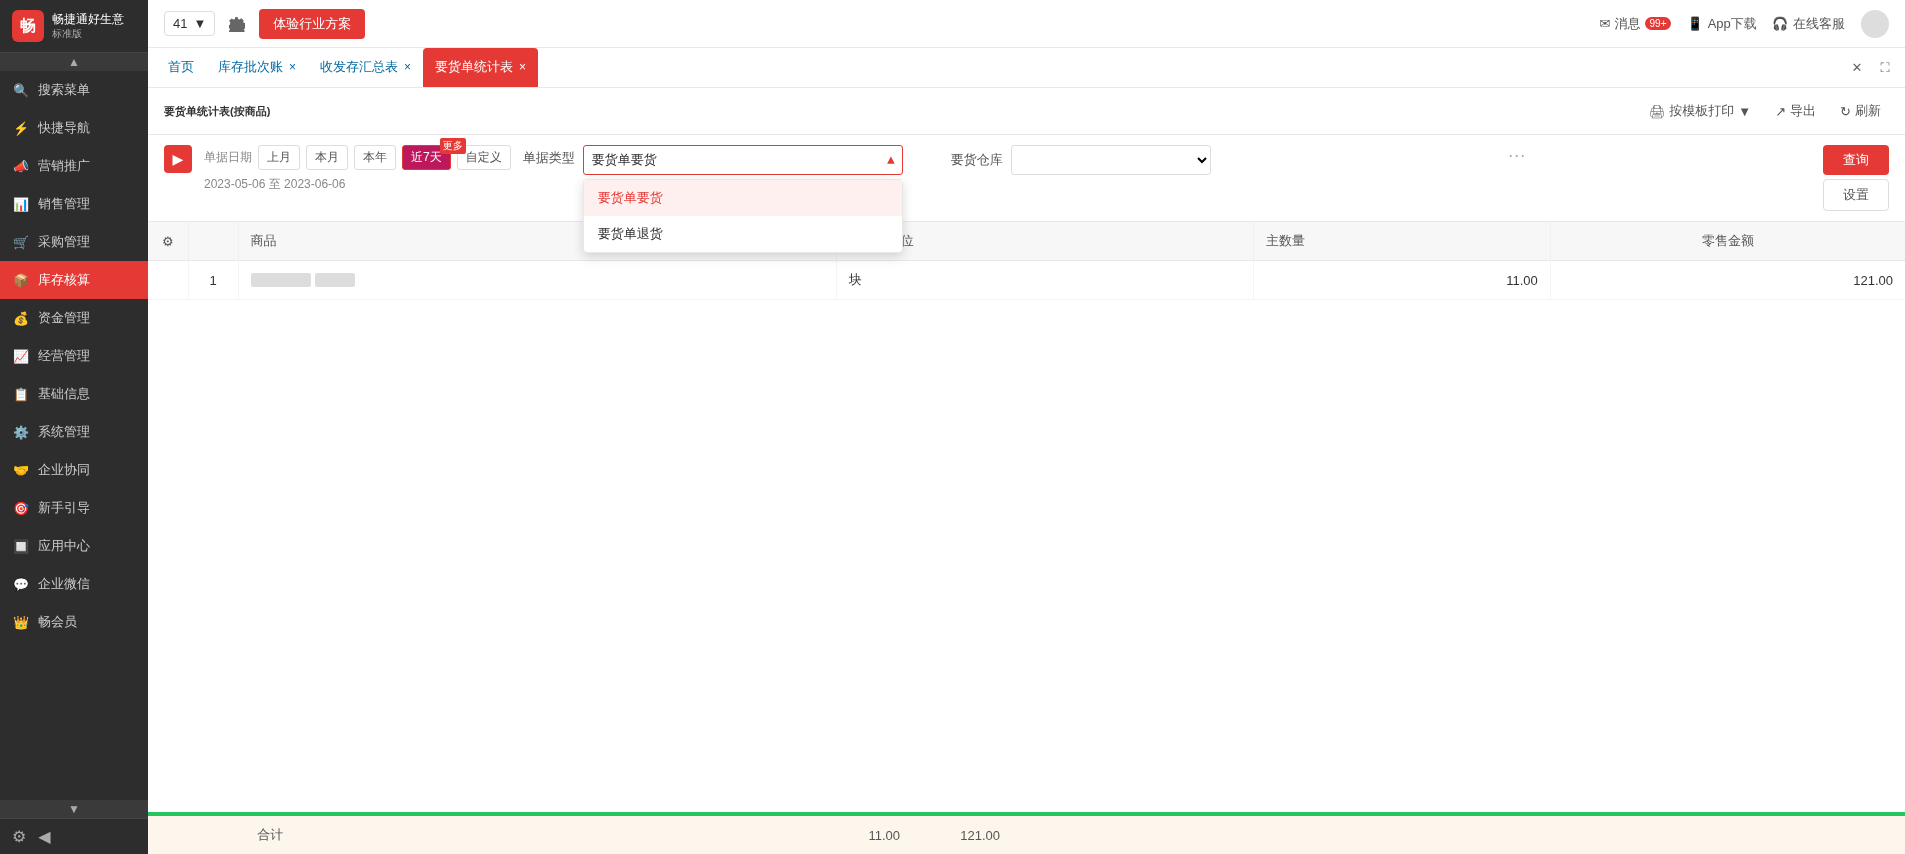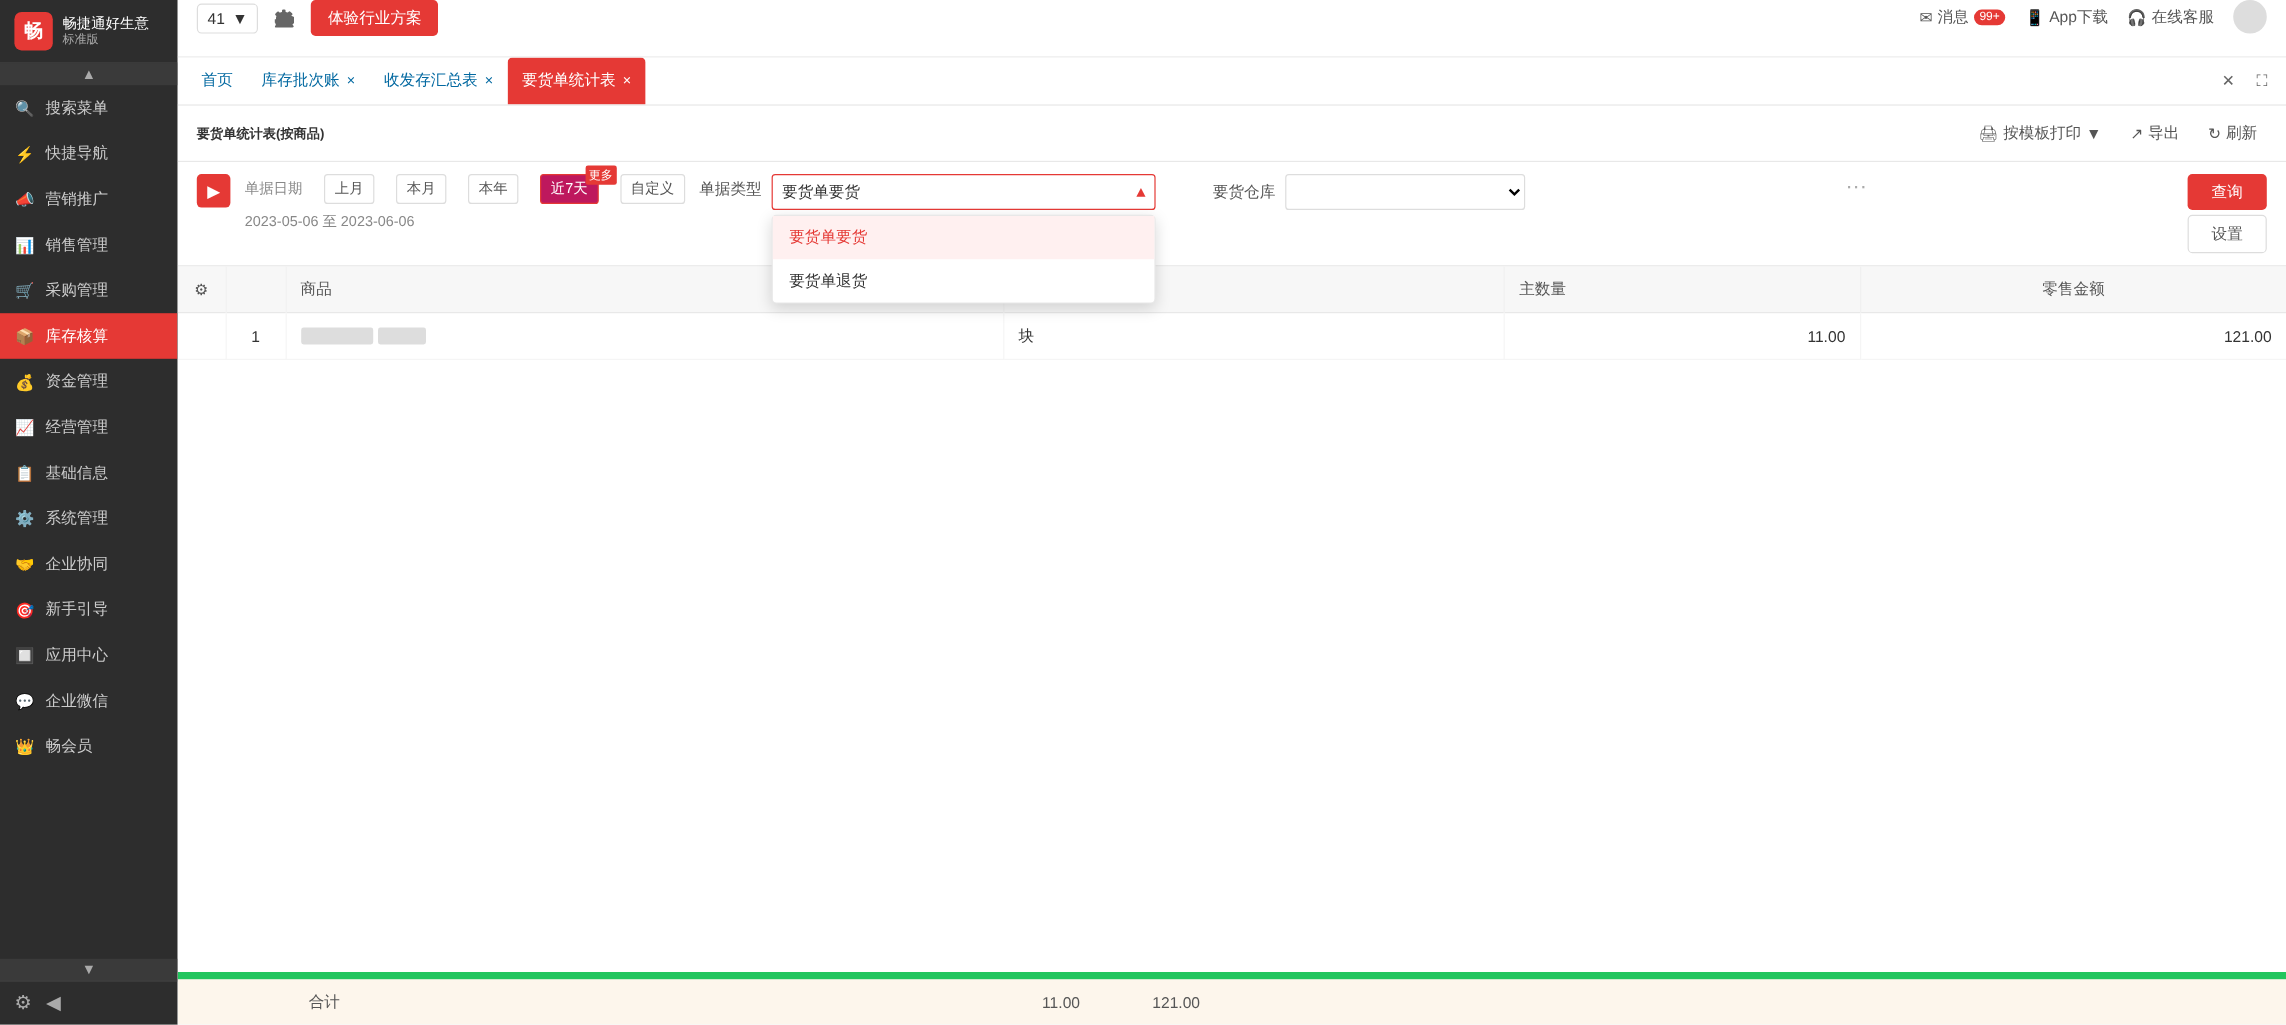--- a/index.html
+++ b/index.html
@@ -91,21 +91,21 @@
       flex-direction: column;
       height: 100%;
       overflow: hidden;
     }
 
     
     .top-header {
       background: #fff;
       height: 48px;
       display: flex;
-      align-items: flex-start;
+      align-items: center;
       padding: 0 16px;
       border-bottom: 1px solid #e8e8e8;
       flex-shrink: 0;
       justify-content: space-between;
     }
     .top-header-left {
       display: flex;
       align-items: center;
       gap: 8px;
     }
@@ -292,21 +292,21 @@
       flex-direction: column;
       gap: 4px;
     }
     .filter-label {
       font-size: 12px;
       color: #888;
     }
     .date-filter {
       display: flex;
       align-items: center;
-      gap: 18px;
+      gap: 6px;
     }
     .date-btn {
       padding: 3px 8px;
       border: 1px solid #ddd;
       border-radius: 3px;
       cursor: pointer;
       font-size: 12px;
       background: #fff;
       color: #555;
       font-family: inherit;
@@ -497,21 +497,21 @@
       width: 40px;
       height: 14px;
       background: #ddd;
       border-radius: 2px;
       display: inline-block;
     }
 
     
     .table-footer {
       background: #fdf6ec;
-      border-top: 6px solid #22c55e;
+      border-top: 4px solid #22c55e;
       display: flex;
       align-items: center;
       padding: 10px 12px;
       font-size: 13px;
       color: #555;
       flex-shrink: 0;
     }
     .footer-label {
       width: 420px;
       font-weight: 500;

